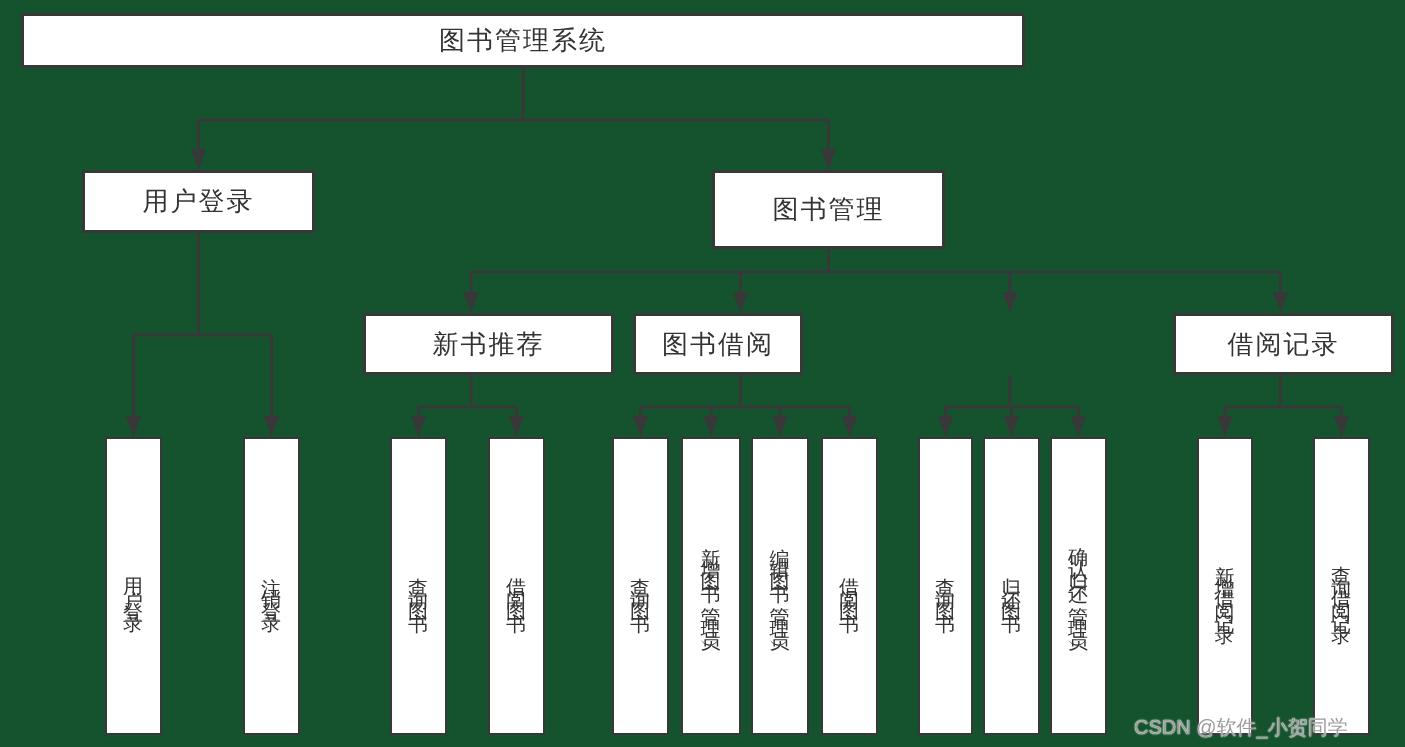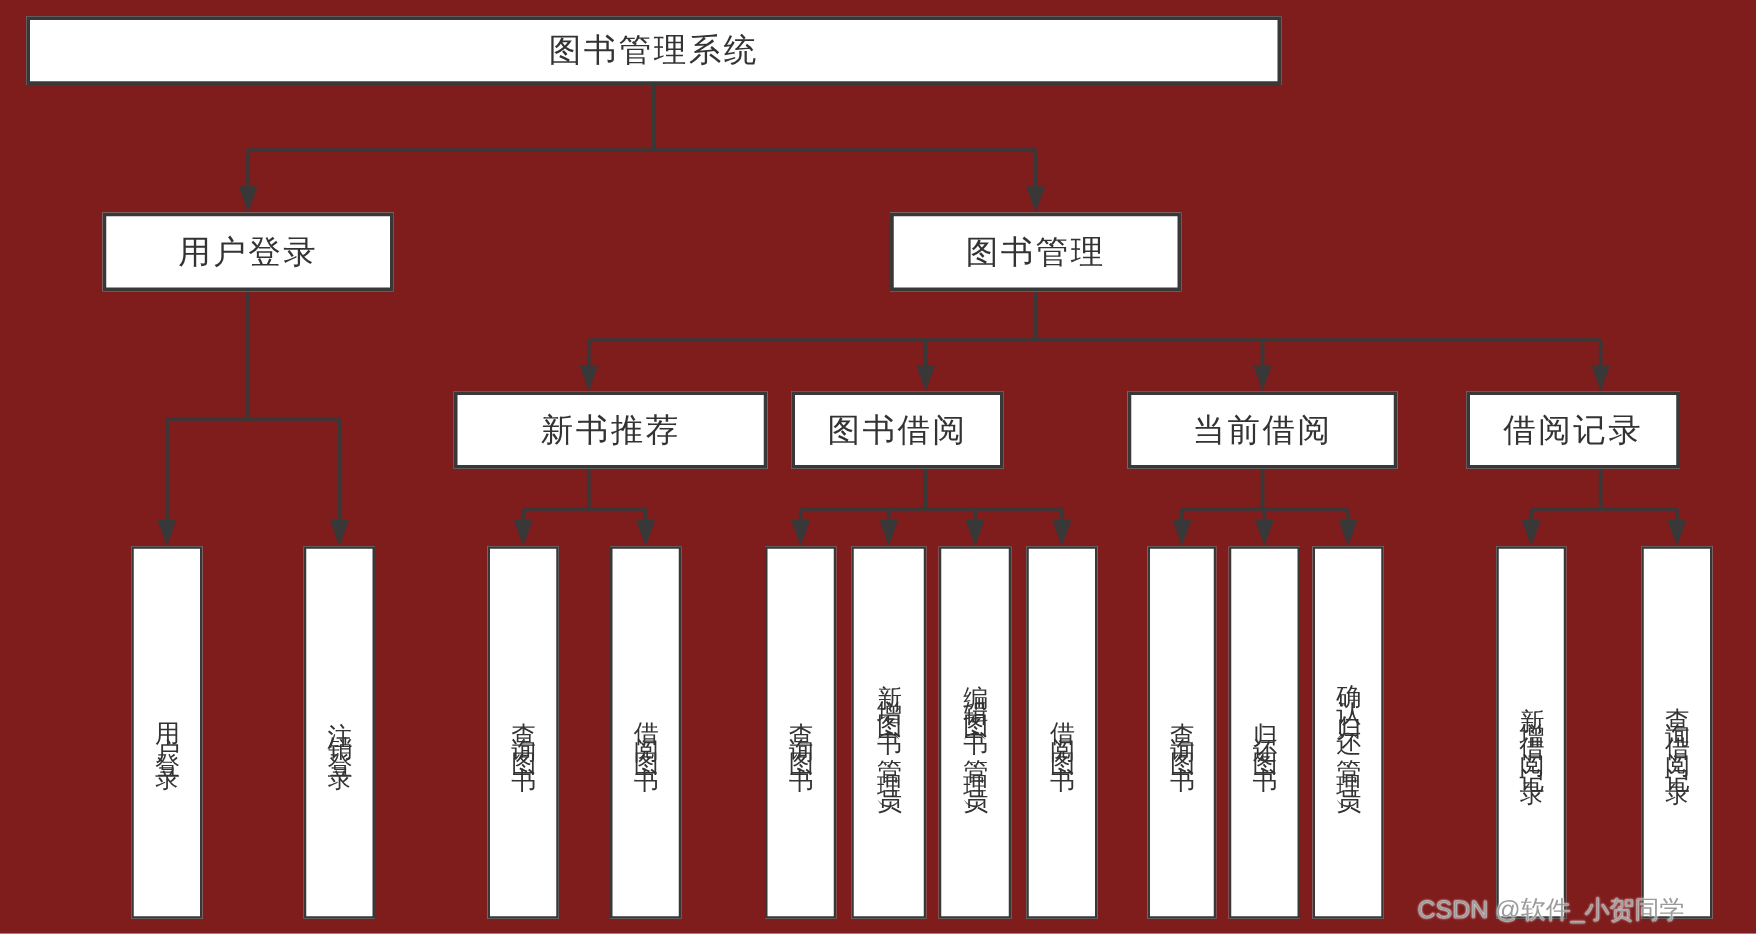--- a/index.html
+++ b/index.html
@@ -4,21 +4,21 @@
 <style>
   html, body {
     margin: 0;
     padding: 0;
     background: #ffffff;
   }
   .canvas {
     position: relative;
     width: 1405px;
     height: 747px;
-    background: #7f1d1d;
+    background: #14532d;
     font-family: "Liberation Sans", sans-serif;
     color: #333333;
     overflow: hidden;
   }
   .connectors {
     position: absolute;
     left: 0;
     top: 0;
     width: 1405px;
     height: 747px;
@@ -49,26 +49,26 @@
     font-size: 20px;
     line-height: 1.1;
     letter-spacing: 12px;
     color: #333333;
     white-space: nowrap;
   }
   
   .n-root   { left: 21px;   top: 13px;  width: 1004px; height: 55px; }
   
   .n-login  { left: 82px;   top: 170px; width: 233px;  height: 63px; }
-  .n-mgmt   { left: 712px;  top: 170px; width: 233px;  height: 63px; }
+  .n-mgmt   { left: 712px;  top: 170px; width: 233px;  height: 79px; }
   
   .n-newbk  { left: 363px;  top: 313px; width: 251px;  height: 62px; }
   .n-borrow { left: 633px;  top: 313px; width: 170px;  height: 62px; }
   .n-cur    { left: 902px;  top: 313px; width: 216px;  height: 62px; }
-  .n-rec    { left: 1173px; top: 313px; width: 171px;  height: 62px; }
+  .n-rec    { left: 1173px; top: 313px; width: 221px;  height: 62px; }
   
   .node-leaf { top: 437px; height: 298px; }
   .l1  { left: 105px;  width: 57px; }
   .l2  { left: 243px;  width: 57px; }
   .l3  { left: 390px;  width: 57px; }
   .l4  { left: 488px;  width: 57px; }
   .l5  { left: 612px;  width: 57px; }
   .l6  { left: 681px;  width: 60px; }
   .l7  { left: 751px;  width: 58px; }
   .l8  { left: 821px;  width: 57px; }
@@ -138,23 +138,20 @@
   <div class="node node-h n-mgmt">
     <span class="label">图书管理</span>
   </div>
 
   <div class="node node-h n-newbk">
     <span class="label">新书推荐</span>
   </div>
   <div class="node node-h n-borrow">
     <span class="label">图书借阅</span>
   </div>
-  <div class="node node-h n-cur">
-    <span class="label">当前借阅</span>
-  </div>
   <div class="node node-h n-rec">
     <span class="label">借阅记录</span>
   </div>
 
   <div class="node node-leaf l1">
     <span class="label">用户登录</span>
   </div>
   <div class="node node-leaf l2">
     <span class="label">注销登录</span>
   </div>

